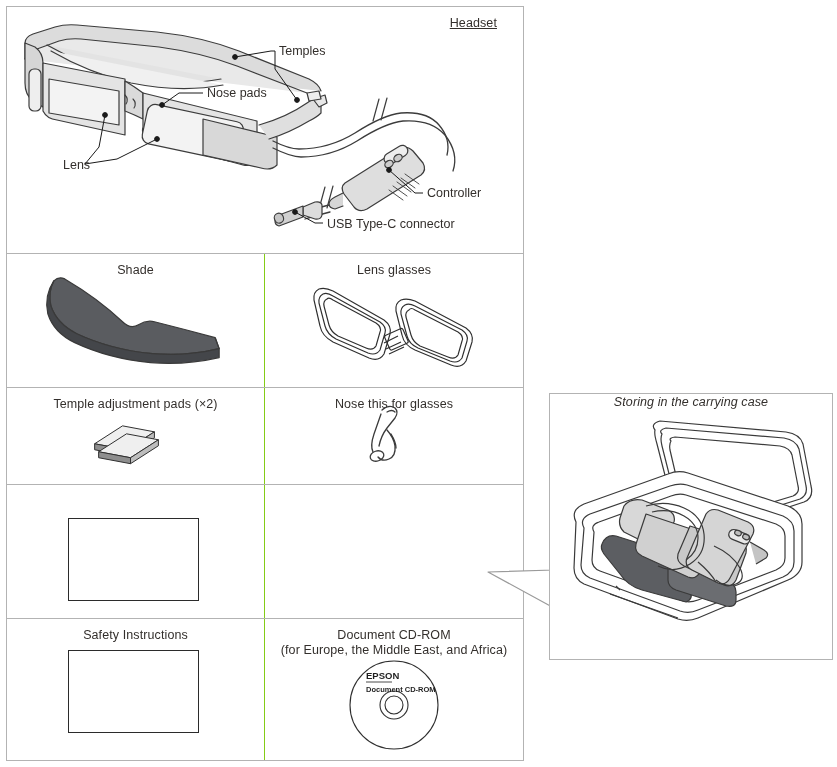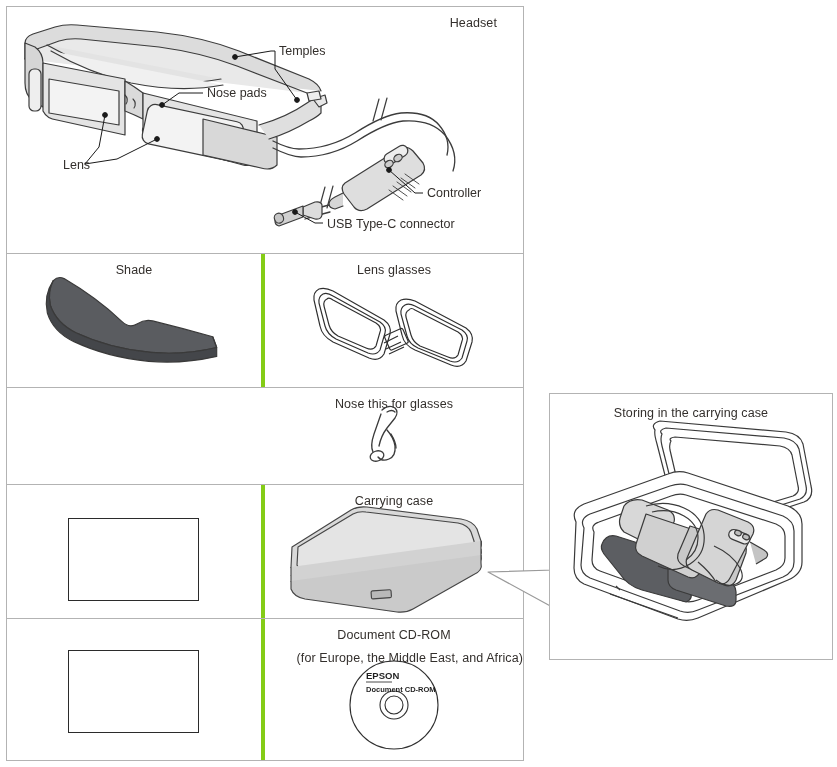--- a/index.html
+++ b/index.html
@@ -37,59 +37,60 @@
     box-sizing: border-box;
     border-bottom: 1px solid #b3b3b3;
   }
   .trow.last { border-bottom: none; }
   .tcell {
     position: absolute;
     top: 0;
     height: 100%;
     box-sizing: border-box;
   }
-  .tcell.left-col  { left: 0;     width: 258px; border-right: 4px solid #84cc16; }
+  .tcell.left-col  { left: 0;     width: 258px; border-right: 1px solid #84cc16; }
   .tcell.right-col { left: 258px; width: 258px; }
   .tcell.full-col  { left: 0;     width: 516px; }
 
   .cell-label {
     position: absolute;
     top: 9px;
     left: 0;
     width: 100%;
     text-align: center;
     font-size: 12.5px;
     line-height: 15px;
     letter-spacing: 0.1px;
     color: #332f2c;
   }
   .cell-label.right-aligned {
     text-align: right;
     padding-right: 26px;
     box-sizing: border-box;
+    text-decoration: underline;
   }
 
   .art {
     position: absolute;
     left: 0; top: 0; right: 0; bottom: 0;
     pointer-events: none;
   }
 
   
   .side-panel {
     position: absolute;
     left: 549px;
     top: 393px;
     width: 284px;
     height: 267px;
     border: 1px solid #b3b3b3;
     box-sizing: border-box;
     background: #fff;
   }
-  .side-panel .cell-label { top: 12px; }
+  .side-panel .cell-label { top: 1px; font-style: italic; }
 
   .connector {
     position: absolute;
     left: 486px;
     top: 530px;
     width: 70px;
     height: 82px;
   }
 
   
@@ -245,70 +246,62 @@
             <path d="M146 83 Q141 86 142 92 L148 114 Q150 122 159 126 L191 139
                      Q199 142 203 136 L208 119 Q210 113 203 108 L156 84 Q150 81 146 83 Z" transform="translate(-6 -32)"></path>
             <path d="M150 88 Q146 90 147 95 L152 113 Q154 120 161 124 L189 135
                      Q196 138 199 133 L203 119 Q205 114 199 110 L156 88 Q152 85 150 88 Z" transform="translate(-6 -32)"></path>
           </g>
         </svg>
       </div>
     </div>
 
     <div class="trow" style="top:381px; height:97px;">
+      <div class="tcell left-col">
+        <div class="cell-label">Temple adjustment pads (×2)</div>
+        <svg class="art" viewBox="0 0 258 96">
+          <g stroke="#2f2f2f" stroke-width="1" stroke-linejoin="round">
+            <path d="M88 56 L116 38 L148 44 L120 62 Z" fill="#efefef"></path>
+            <path d="M88 56 L88 62 L120 68 L120 62 Z" fill="#8e8e8e"></path>
+            <path d="M120 62 L148 44 L148 50 L120 68 Z" fill="#bdbdbd"></path>
+            <path d="M92 64 L120 46 L152 52 L124 70 Z" fill="#efefef"></path>
+            <path d="M92 64 L92 70 L124 76 L124 70 Z" fill="#8e8e8e"></path>
+            <path d="M124 70 L152 52 L152 58 L124 76 Z" fill="#bdbdbd"></path>
+          </g>
+        </svg>
+      </div>
       <div class="tcell right-col">
         <div class="cell-label">Nose this for glasses</div>
         <svg class="art" viewBox="0 0 258 96">
           <g fill="none" stroke="#3a3a3a" stroke-width="1.3" stroke-linejoin="round" stroke-linecap="round">
             <path d="M117 22 Q124 16 130 20 Q134 24 130 30 L122 40 Q116 48 114 58"></path>
             <path d="M122 24 Q127 21 130 24"></path>
             <path d="M116 26 L109 46 Q105 58 108 64"></path>
             <ellipse cx="112" cy="68" rx="7" ry="5" transform="rotate(-18 112 68)"></ellipse>
             <path d="M122 42 Q129 50 130 58 Q131 68 124 71 Q117 74 113 69"></path>
             <path d="M126 46 Q131 54 131 60"></path>
           </g>
         </svg>
       </div>
     </div>
 
     <div class="trow" style="top:478px; height:134px;">
       <div class="tcell left-col">
         <div class="doc-rect" style="left:61px; top:33px; width:131px; height:83px;"></div>
       </div>
-      <div class="tcell right-col">
-        <div class="cell-label">Carrying case</div>
-        <svg class="art" viewBox="0 0 258 133">
-          <g stroke="#454545" stroke-width="1.15" stroke-linejoin="round">
-
-            <path d="M27 62 L86 25 Q93 21 102 22 L196 34 Q208 36 212 44 L216 56
-                     Q218 64 208 68 L148 102 Q141 106 132 105 L40 92 Q29 90 26 82 Z" fill="#d9d9d9"></path>
-            <path d="M33 62 L88 29 Q94 26 101 27 L193 38 Q203 40 206 47 L209 56
-                     Q211 62 203 66 L147 98 Q141 101 133 100 L43 88 Q34 86 32 80 Z" fill="#e4e4e4"></path>
-
-            <path d="M26 82 Q30 90 40 92 L132 105 Q141 106 148 102 L208 68 Q218 64 216 56" fill="none"></path>
-            <path d="M26 90 Q30 98 40 100 L132 113 Q141 114 148 110 L208 76 Q218 72 216 64" fill="none"></path>
-
-            <path d="M26 82 L26 96 Q29 104 40 106 L132 119 Q141 120 148 116 L208 82
-                     Q218 78 216 70 L216 56" fill="#d2d2d2"></path>
-            <path d="M26 96 L26 104 Q29 112 40 114 L132 127 Q141 128 148 124 L208 90
-                     Q218 86 216 78 L216 70" fill="#cacaca"></path>
-
-            <rect x="106" y="106" width="20" height="8" rx="1.5" fill="#b9b9b9" transform="rotate(-4 106 106)"></rect>
-          </g>
-        </svg>
-      </div>
     </div>
 
     <div class="trow last" style="top:612px; height:141px;">
       <div class="tcell left-col">
+        <div class="cell-label">Safety Instructions</div>
         <div class="doc-rect" style="left:61px; top:31px; width:131px; height:83px;"></div>
       </div>
       <div class="tcell right-col">
         <div class="cell-label">Document CD-ROM</div>
-        <div class="cell-label" style="top:32px;text-align:right;">(for Europe, the Middle East, and Africa)</div>
+        <div class="cell-label" style="top:24px;">(for Europe, the Middle East, and Africa)</div>
         <svg class="art" viewBox="0 0 258 140">
           <g stroke="#2f2f2f" stroke-width="1.1" fill="none">
             <circle cx="129" cy="86" r="44" fill="#ffffff"></circle>
             <circle cx="129" cy="86" r="14"></circle>
             <circle cx="129" cy="86" r="9"></circle>
           </g>
           <g font-family="Liberation Sans, sans-serif" fill="#1f1f1f">
             <text x="101" y="60" font-size="9.5" font-weight="bold">EPSON</text>
             <path d="M101 63 h26" stroke="#1f1f1f" stroke-width="0.8"></path>
             <text x="101" y="73" font-size="7.5" font-weight="bold">Document CD-ROM</text>

